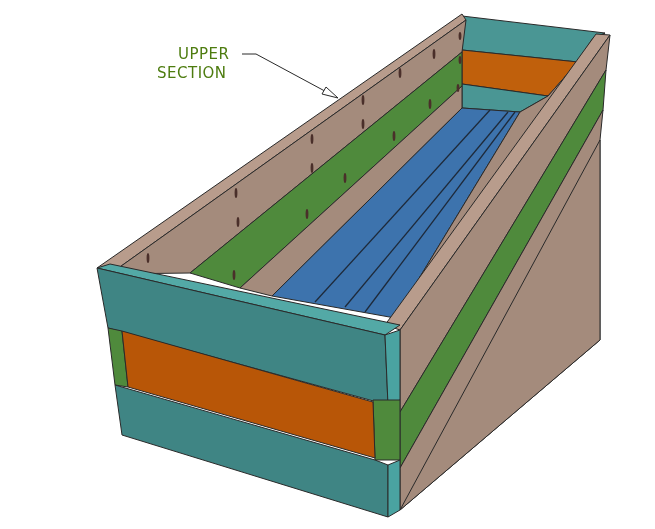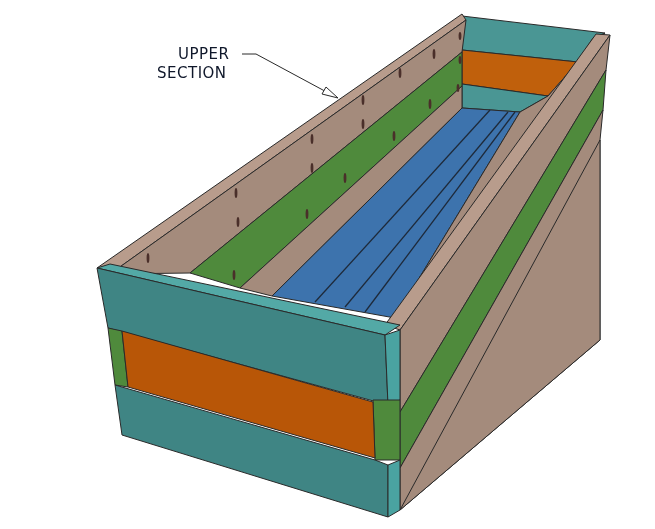--- a/index.html
+++ b/index.html
@@ -1,18 +1,18 @@
 <!DOCTYPE html>
 <html><head>
   <meta charset="utf-8">
   <style>
     html, body { margin: 0; padding: 0; background: #ffffff; }
     body { width: 655px; height: 529px; overflow: hidden; position: relative; }
     #stage { position: absolute; left: 0; top: 0; width: 655px; height: 529px; }
-    .lbl { position: absolute; font-family: "DejaVu Sans", sans-serif; font-size: 15px; letter-spacing: 0.5px; color: #0f172a; line-height: 17px; white-space: nowrap; }
+    .lbl { position: absolute; font-family: "DejaVu Sans", sans-serif; font-size: 15px; letter-spacing: 0.5px; color: #4d7c0f; line-height: 17px; white-space: nowrap; }
     svg polygon, svg path { stroke: #2a2a2a; stroke-width: 1; stroke-linejoin: round; }
     svg line.seam { stroke: #1e2a3a; stroke-width: 1.3; }
     svg .screw { stroke: none; }
   </style>
 </head>
 <body>
 
 <svg id="stage" viewBox="0 0 655 529" xmlns="http://www.w3.org/2000/svg">
 
   <g>

